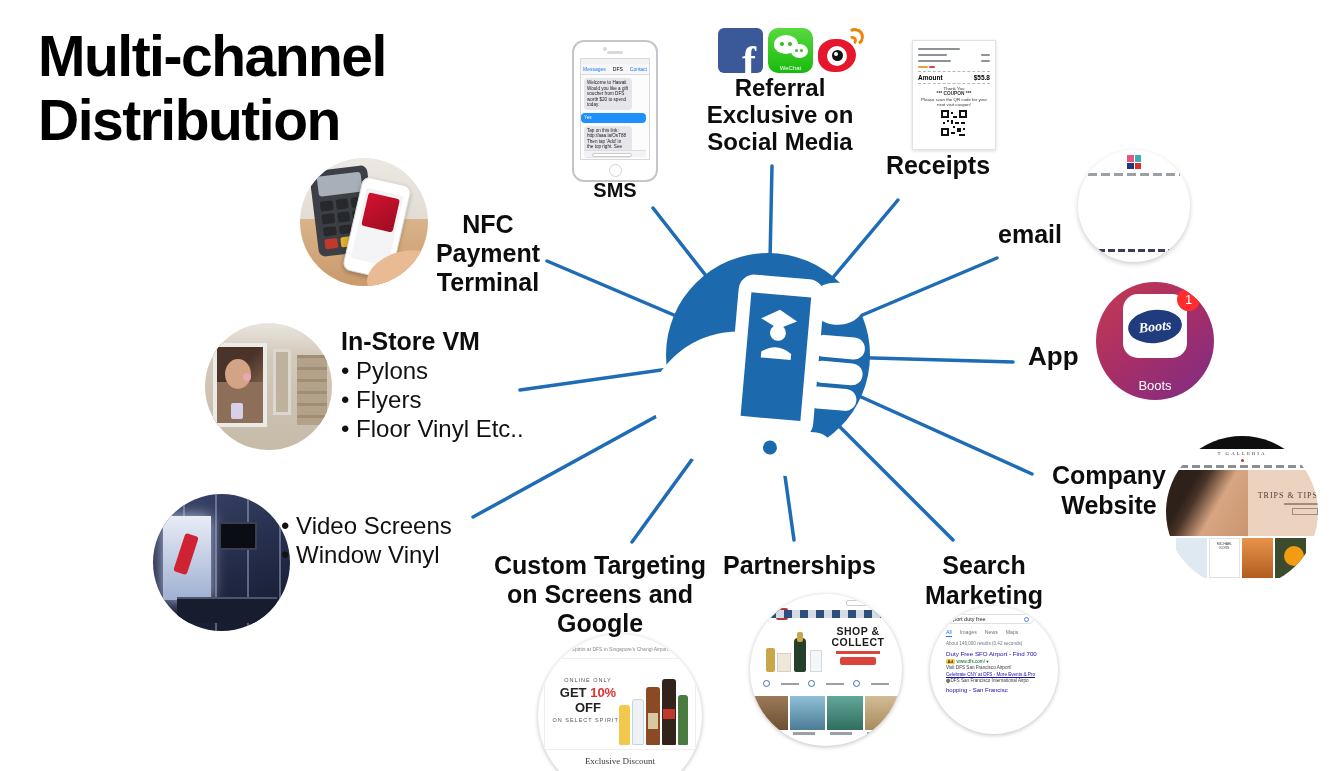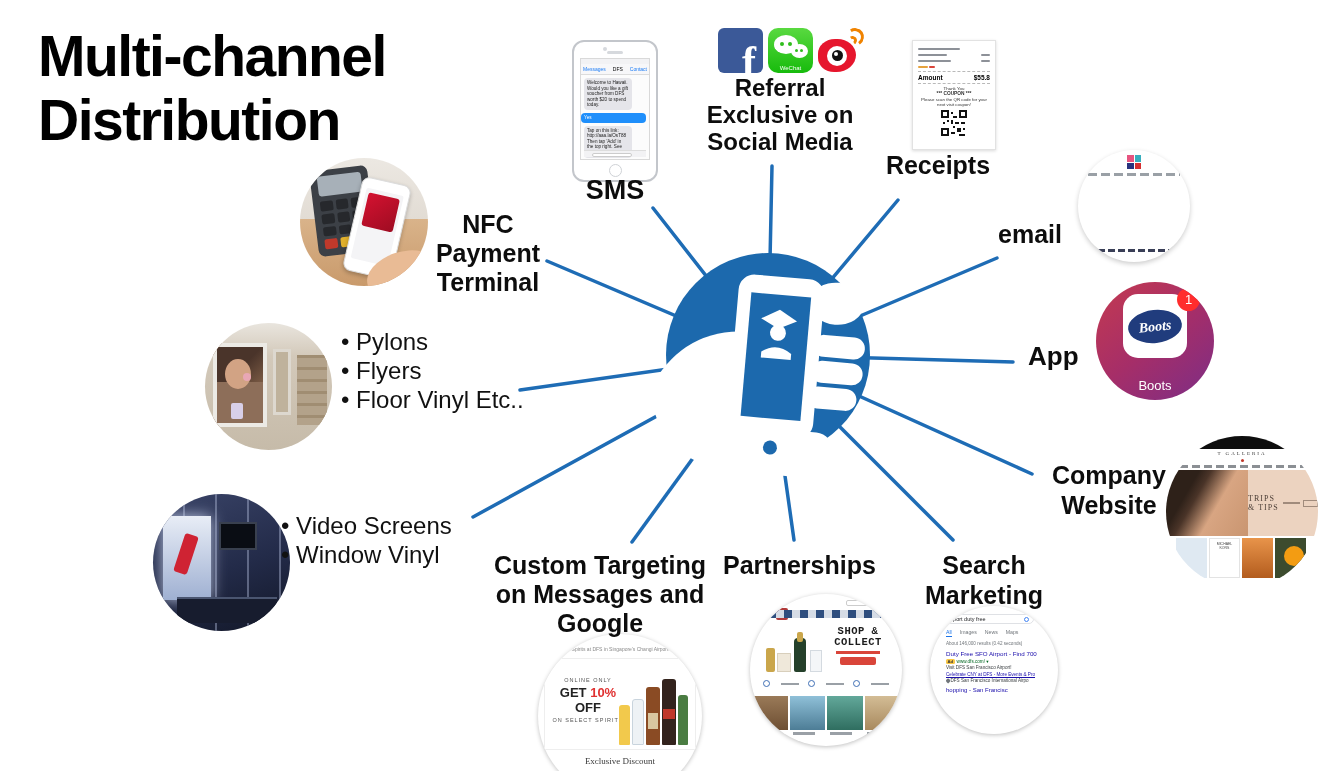--- a/index.html
+++ b/index.html
@@ -128,21 +128,21 @@
 
   
   .site { left:1166px; top:436px; width:152px; height:152px; background:#fff; }
   .site-top { position:absolute; left:0; top:0; right:0; height:13px; background:#0e0e0e; }
   .site-brand { position:absolute; left:0; right:0; top:15px; text-align:center; font-family:"Liberation Serif",serif; font-size:5px; letter-spacing:2px; color:#333; }
   .site-dot { position:absolute; left:50%; top:23px; width:3px; height:3px; margin-left:-1.5px; background:#c0392b; border-radius:50%; }
   .site-nav { position:absolute; left:14px; right:14px; top:29px; height:2.5px;
     background-image:repeating-linear-gradient(90deg,#8b8f94 0 8px,transparent 8px 12px); }
   .site-main { position:absolute; left:0; right:0; top:34px; height:66px; display:flex; }
   .site-photo { width:54%; background:linear-gradient(120deg,#2e2119 0 28%,#4a3428 38%,#d8a582 60%,#c99570 100%); }
-  .site-feat { width:46%; background:#ecd3c0; display:flex; align-items:center; justify-content:center; gap:3px; }
+  .site-feat { width:46%; background:#ecd3c0; display:flex; flex-direction:column; align-items:flex-end; justify-content:center; gap:3px; }
   .site-feat b { font-family:"Liberation Serif",serif; font-weight:normal; font-size:8px; letter-spacing:1px; color:#4e4038; }
   .site-feat i { width:34px; height:2px; background:#a08b7c; }
   .site-feat u { width:26px; height:7px; border:1px solid #a08b7c; text-decoration:none; }
   .site-thumbs { position:absolute; left:0; right:0; bottom:0; height:52px; display:flex; gap:2px; background:#fff; padding:2px 0 0 10px; }
   .site-thumbs div { width:31px; height:40px; }
   .t1 { background:#dfe9f2; position:relative; } .t1 i{position:absolute;left:4px;bottom:4px;width:8px;height:8px;border-radius:50%;background:#c0392b;}
   .t2 { background:#fff; border:1px solid #e3e3e3; font-size:3.5px; color:#444; text-align:center; padding-top:3px; }
   .t3 { background:linear-gradient(180deg,#e8944a,#b35c1e); }
   .t4 { background:#3c4b2e; position:relative; } .t4 i{position:absolute;right:2px;top:8px;width:20px;height:20px;border-radius:50%;background:#f39c12;}
 
@@ -167,21 +167,21 @@
   .p-search { position:absolute; right:22px; top:6px; width:34px; height:6px; border:1px solid #ccc; border-radius:2px; }
   .p-crest { position:absolute; left:26px; top:14px; width:12px; height:12px; background:#b03a3a; border-radius:2px; }
   .p-nav { position:absolute; left:0; right:0; top:16px; height:8px; background:#2e4e7e;
     background-image:repeating-linear-gradient(90deg,rgba(255,255,255,.8) 10px 18px,transparent 18px 26px); }
   .p-bottles { position:absolute; left:14px; top:30px; width:70px; height:48px; }
   .p-bottles .gold { position:absolute; left:2px; bottom:0; width:9px; height:24px; background:#caa64b; border-radius:2px; }
   .p-bottles .box { position:absolute; left:13px; bottom:0; width:14px; height:19px; background:#efe8da; border:1px solid #d8cfbc; }
   .p-bottles .champ { position:absolute; left:30px; bottom:0; width:12px; height:34px; background:#24402a; border-radius:4px 4px 2px 2px; }
   .p-bottles .champ i { position:absolute; left:3px; top:-6px; width:6px; height:10px; background:#caa64b; border-radius:2px; }
   .p-bottles .white { position:absolute; left:46px; bottom:0; width:12px; height:22px; background:#f4f6f8; border:1px solid #d4dae0; }
-  .p-shop { position:absolute; right:16px; top:32px; width:56px; text-align:center;font-family:Liberation Mono, monospace; }
+  .p-shop { position:absolute; right:16px; top:32px; width:56px; text-align:center; }
   .p-shop b { display:block; font-size:10.5px; line-height:11px; letter-spacing:.5px; color:#1b1b1b; }
   .p-redbar { width:44px; height:3px; background:#d9453a; margin:3px auto 0 auto; }
   .p-btn { width:36px; height:8px; background:#d9453a; border-radius:2px; margin:3px auto 0 auto; }
   .p-icons { position:absolute; left:8px; right:8px; top:86px; height:12px; display:flex; justify-content:space-around; }
   .p-icons span { width:7px; height:7px; border:1.4px solid #3f6fb5; border-radius:50%; }
   .p-icons i { width:18px; height:2px; background:#9aa0a6; margin:3px 0 0 2px; }
   .p-photos { position:absolute; left:2px; right:2px; top:102px; height:34px; display:flex; gap:2px; }
   .p-photos div { flex:1; }
   .ph1{background:linear-gradient(180deg,#9a7a58,#6e4f33);} .ph2{background:linear-gradient(180deg,#8fc0d8,#4d7d96);}
   .ph3{background:linear-gradient(180deg,#62a89a,#2f6e60);} .ph4{background:linear-gradient(180deg,#d3bc95,#a8895e);}
@@ -203,21 +203,21 @@
   .tb2{left:13px; width:12px; height:46px; background:#eef2f5; border:1px solid #c9d4dd;}
   .tb3{left:27px; width:14px; height:58px; background:#8a4b24;}
   .tb3 i{position:absolute; left:2px; top:26px; right:2px; height:16px; background:#d9c7a0;}
   .tb4{left:43px; width:14px; height:66px; background:#33231d;}
   .tb4 i{position:absolute; left:1px; top:30px; right:1px; height:10px; background:#c0392b;}
   .tb5{left:59px; width:10px; height:50px; background:#4a7c42;}
   .tg-foot { position:absolute; left:0; right:0; top:122px; text-align:center; font-family:"Liberation Serif",serif; font-size:9px; color:#3a3a3a; }
 
   
   #lbl-nfc { left:420px; top:210px; width:136px; }
-  #lbl-sms { left:565px; top:176px; width:100px; text-align:center; font-size:27px; }
+  #lbl-sms { left:565px; top:176px; width:100px; text-align:center; font-size:20px; }
   #lbl-social { left:690px; top:74px; width:180px; font-size:24px; line-height:27px; }
   #lbl-receipts { left:880px; top:151px; width:116px; text-align:center; }
   #lbl-email { left:998px; top:220px; }
   #lbl-app { left:1028px; top:342px; font-size:26px; }
   #lbl-site { left:1048px; top:460px; width:122px; line-height:30px; }
   #lbl-search { left:920px; top:550px; width:128px; line-height:30px; }
   #lbl-partner { left:723px; top:551px; width:160px; }
   #lbl-target { left:493px; top:551px; width:214px; line-height:29px; }
   #lbl-near { left:281px; top:511px; width:210px; }
   #lbl-in { left:341px; top:327px; width:210px; }
@@ -532,21 +532,21 @@
           <span class="tb4">
             <i></i>
           </span>
           <span class="tb5"></span>
       </div>
     </div>
     <div class="tg-foot">Exclusive Discount</div>
   </div>
   <div class="abs nlabel center" id="lbl-target">
     <div>Custom Targeting</div>
-    <div class="plain">on Messages and</div>
+    <div class="plain">on Screens and</div>
     <div class="plain">Google</div>
   </div>
 
   <div class="circ nearstore-img">
     <div class="ns-frame"></div>
     <div class="ns-screen">
         <div class="ns-lip"></div>
       </div>
     <div class="ns-tv"></div>
     <div class="ns-counter"></div>
@@ -560,18 +560,19 @@
     <div class="is-poster">
       <div class="is-hair"></div>
         <div class="is-face"></div>
         <div class="is-flower"></div>
         <div class="is-bottle"></div>
     </div>
     <div class="is-panel"></div>
     <div class="is-shelf"></div>
   </div>
   <div class="abs" id="lbl-in">
+    <div class="nlabel">In-Store VM</div>
     <div class="bullet">Pylons</div>
     <div class="bullet">Flyers</div>
     <div class="bullet">Floor Vinyl Etc..</div>
   </div>
 
 </div>
 
 </body></html>

